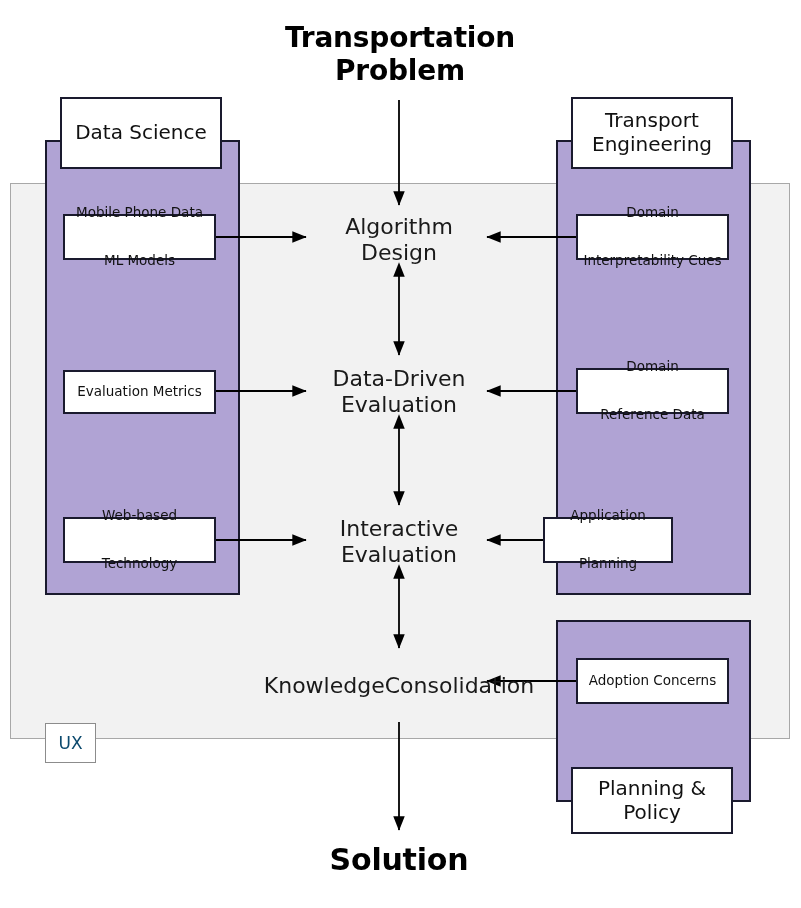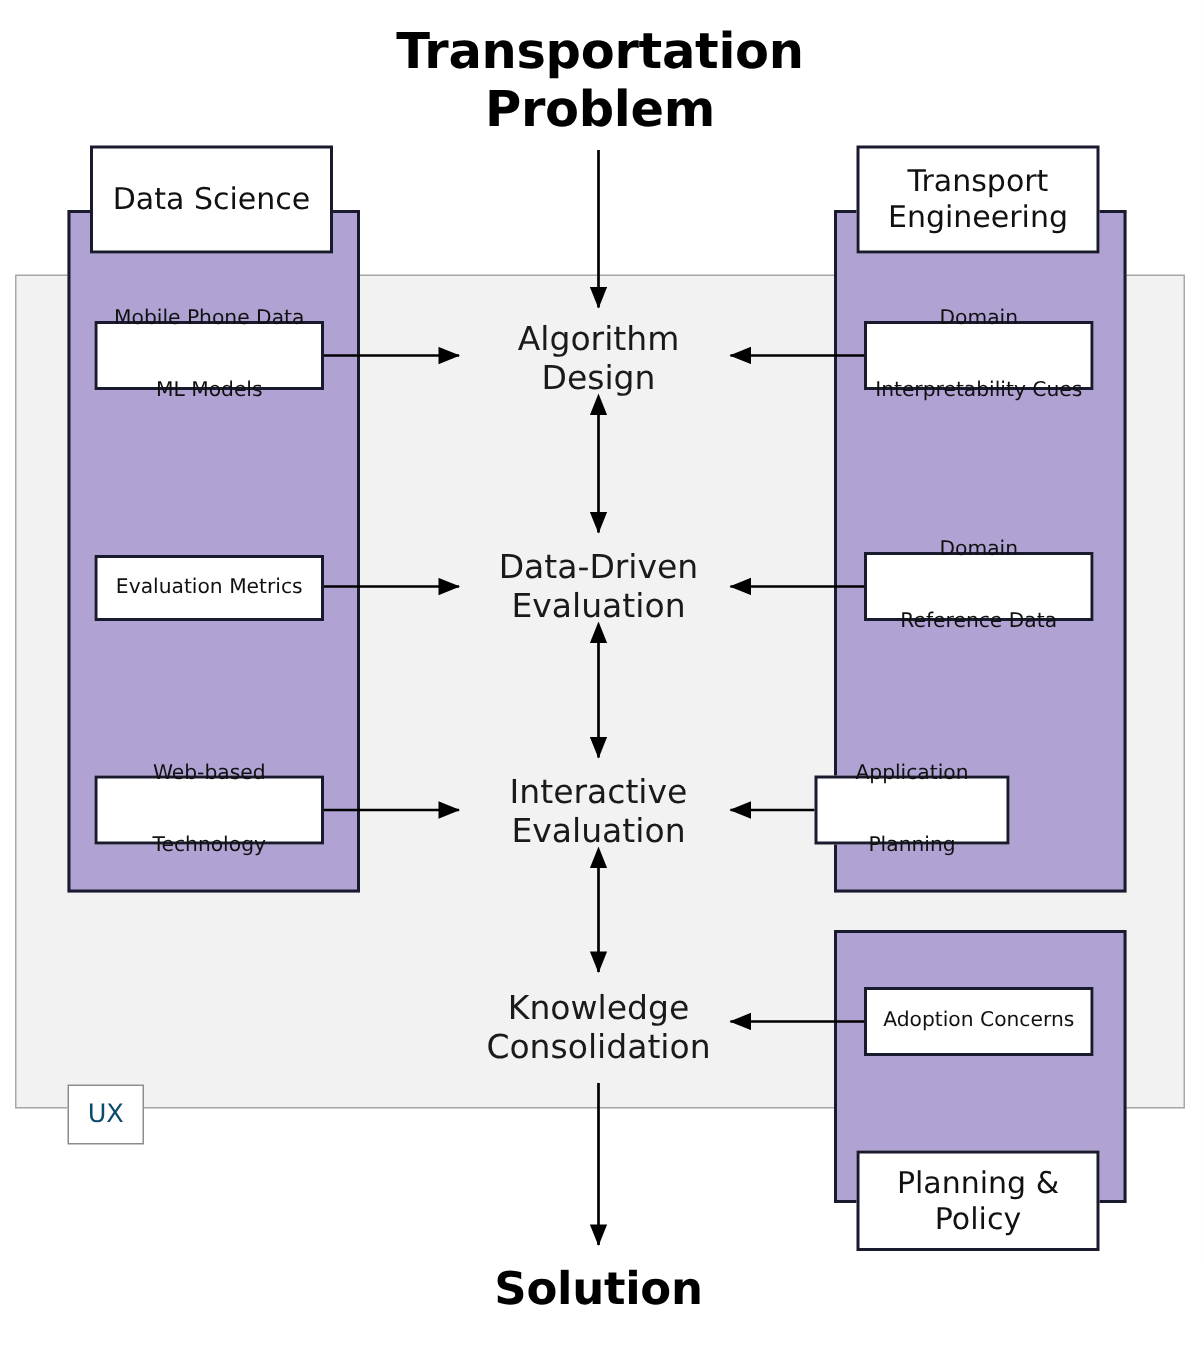--- a/index.html
+++ b/index.html
@@ -26,21 +26,21 @@
     text-align: center;
     line-height: 1.18;
   }
 
   
   .endpoint-label {
     font-weight: bold;
     color: #000000;
     letter-spacing: -0.2px;
   }
-  #title-label { font-size: 33px; }
+  #title-label { font-size: 28px; }
   #solution-label { font-size: 30px; }
 
   
   .ux-panel {
     background: #f2f2f2;
     border: 1.4px solid #a8a8a8;
   }
   .ux-tag {
     background: #ffffff;
     border: 1.4px solid #8c8c8c;
@@ -180,21 +180,21 @@
   <div class="abs center-text stage-label" style="left:299px; top:357px; width:200px; height:70px; flex-direction:column;">
     <span>Data-Driven</span>
     <span>Evaluation</span>
   </div>
 
   <div class="abs center-text stage-label" style="left:299px; top:507px; width:200px; height:70px; flex-direction:column;">
     <span>Interactive</span>
     <span>Evaluation</span>
   </div>
 
-  <div class="abs center-text stage-label" style="left:289px; top:650px; width:220px; height:72px; flex-direction:column;align-items:center;">
+  <div class="abs center-text stage-label" style="left:289px; top:650px; width:220px; height:72px; flex-direction:row;align-items:center;">
     <span>Knowledge</span>
     <span>Consolidation</span>
   </div>
 
   <div class="abs center-text ux-tag" style="left:45px; top:723px; width:51px; height:40px;">
     <span>UX</span>
   </div>
 
   <div class="abs center-text endpoint-label" id="solution-label" style="left:299px; top:840px; width:200px; height:40px;">
     <span>Solution</span>

